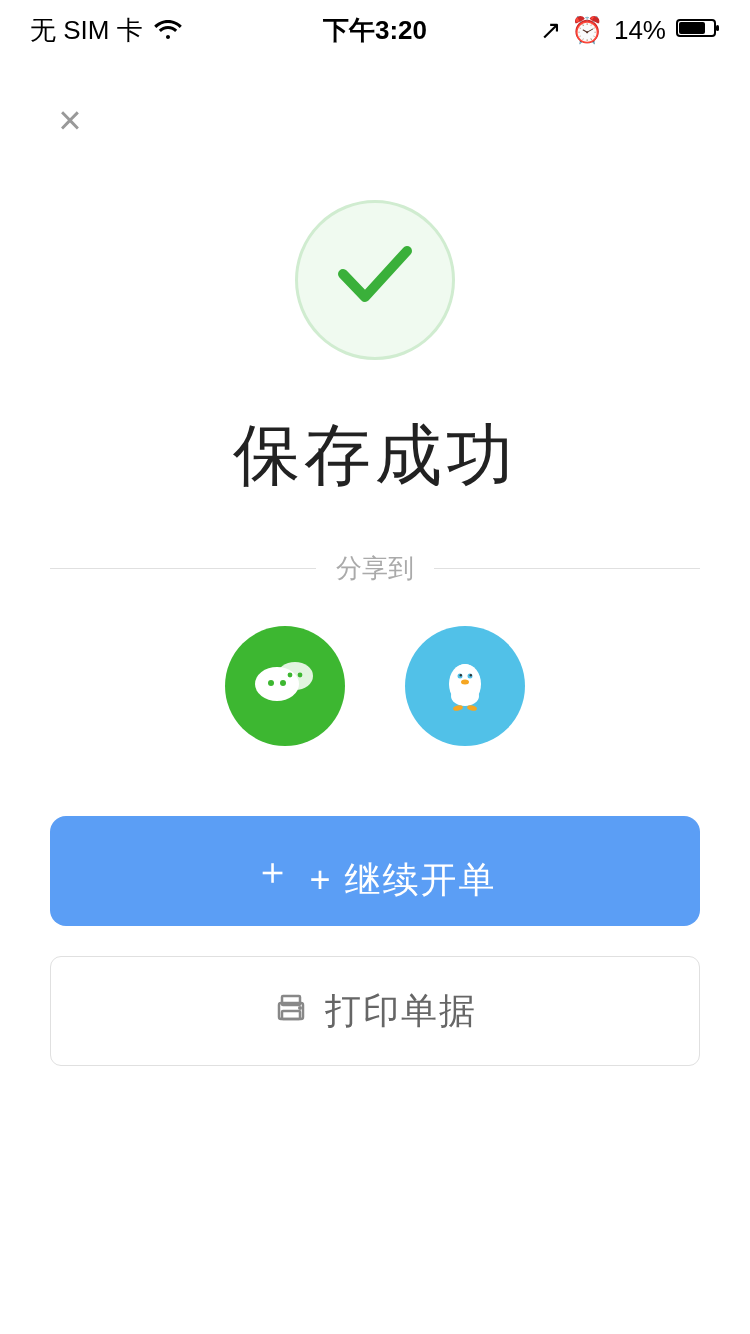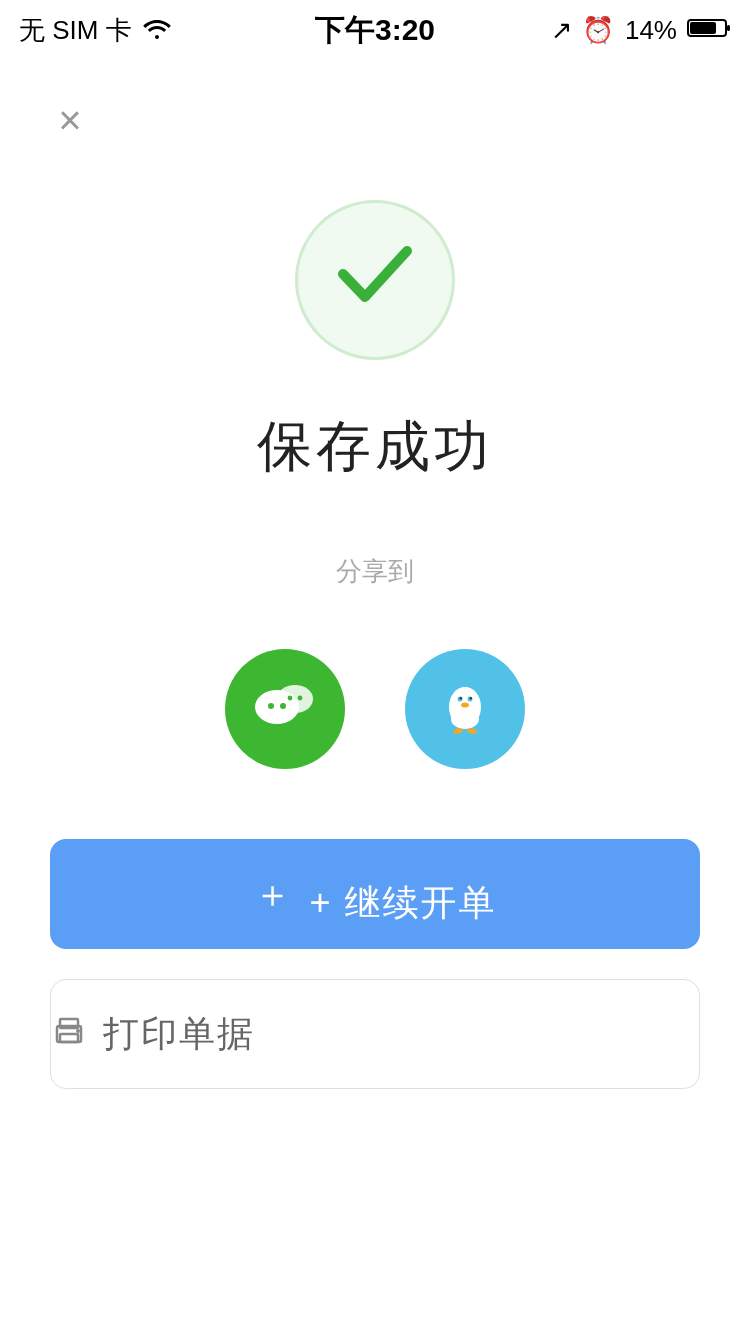--- a/index.html
+++ b/index.html
@@ -18,33 +18,33 @@
     }
 
     
     .status-bar {
       width: 750px;
       height: 60px;
       background: #ffffff;
       display: flex;
       align-items: center;
       justify-content: space-between;
-      padding: 0 19px;
+      padding: 0 30px;
     }
 
     .status-bar-left {
       display: flex;
       align-items: center;
       gap: 10px;
       font-size: 26px;
       color: #000;
     }
 
     .status-bar-center {
-      font-size: 30px;
+      font-size: 26px;
       font-weight: 600;
       color: #000;
       position: absolute;
       left: 50%;
       transform: translateX(-50%);
     }
 
     .status-bar-right {
       display: flex;
       align-items: center;
@@ -94,39 +94,38 @@
       margin-bottom: 50px;
     }
 
     .check-mark {
       font-size: 80px;
       color: #3ab03a;
       line-height: 1;
     }
 
     .success-title {
-      font-size: 55px;
+      font-size: 67px;
       font-weight: 400;
       color: #222;
       letter-spacing: 4px;
     }
 
     
     .share-divider-section {
       width: 100%;
       padding: 0 50px;
       margin-top: 10px;
       margin-bottom: 40px;
     }
 
     .share-divider-wrapper {
       display: flex;
       align-items: center;
       gap: 20px;
-      flex-direction: column;
     }
 
     .divider-line {
       flex: 1;
       height: 1px;
       background: #e0e0e0;
     }
 
     .divider-label {
       font-size: 26px;
@@ -196,23 +195,24 @@
       color: #ffffff;
       font-weight: 400;
       letter-spacing: 2px;
     }
 
     .btn-secondary {
       width: 100%;
       height: 110px;
       background: #ffffff;
       border: 1px solid #e0e0e0;
-      border-radius: 16px;
-      display: flex;
-      align-items: center;
+      border-radius: 11px;
+      display: flex;
+      align-items: center;
+      justify-content: center;
       gap: 16px;
       cursor: pointer;
       font-size: 36px;
       color: #666;
       font-weight: 400;
       letter-spacing: 2px;
     }
 
     .btn-icon {
       font-size: 34px;

